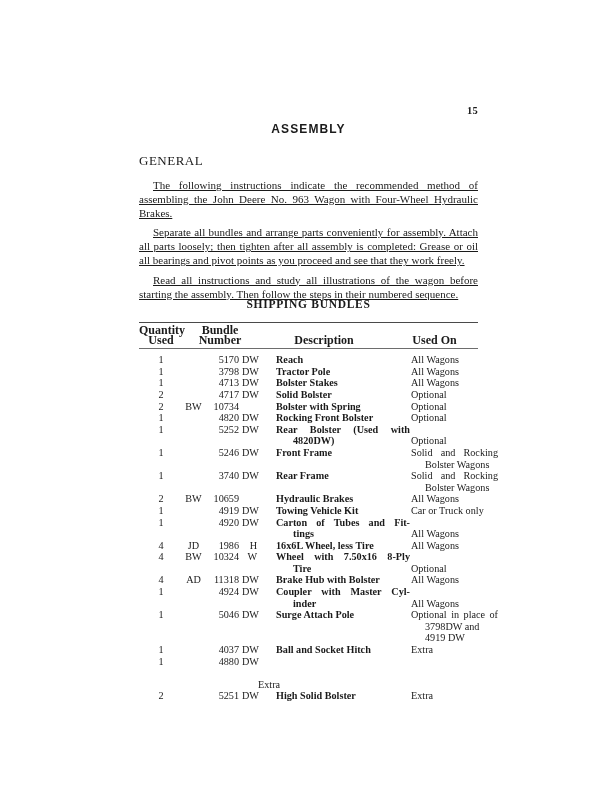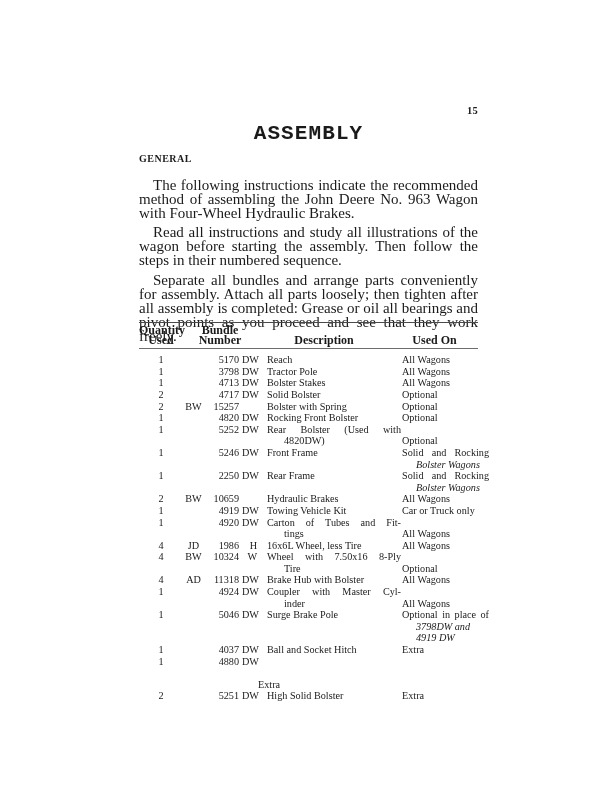--- a/index.html
+++ b/index.html
@@ -34,51 +34,52 @@
     letter-spacing: 0.2px;
   }
 
   
   .doc-title {
     position: absolute;
     top: 122px;
     left: 139px;
     width: 339px;
     text-align: center;
-    font-family: Liberation Mono, monospace;
+    font-family: Liberation Sans, sans-serif;
     font-weight: bold;
-    font-size: 21px;
+    font-size: 12px;
     letter-spacing: 1.1px;
   }
 
   
   .section-heading {
     position: absolute;
     top: 153px;
     left: 139px;
-    font-weight: bold;
-    font-size: 10px;
+    font-weight: normal;
+    font-size: 13px;
     letter-spacing: 0.5px;
   }
 
   
   .body-block {
     position: absolute;
     top: 178px;
     left: 139px;
     width: 339px;
   }
   .para {
-    font-size: 15px;
+    font-size: 11px;
     line-height: 14.1px;
     text-align: justify;
     text-indent: 14px;
     margin: 0 0 5px 0;
     -webkit-hyphens: manual;
     hyphens: manual;
+    text-decoration: underline;
   }
   .para:last-child { margin-bottom: 0; }
 
   
   .table-title {
     position: absolute;
     top: 298px;
     left: 139px;
     width: 339px;
     text-align: center;
@@ -152,59 +153,61 @@
     padding-left: 2px;
   }
   .b-suffix {
     flex: 1 1 auto;
     text-align: right;
     padding-left: 3px;
   }
 
   .cell-desc {
     width: 134px; flex: 0 0 134px;
-    padding-left: 10px;
+    padding-left: 19px;
+    font-weight: bold;
   }
   .cell-used {
     width: 87px; flex: 0 0 87px;
     padding-left: 1px;
   }
 
   
   .jline {
     text-align: justify;
     text-align-last: justify;
   }
   .jline.last {
     text-align: left;
     text-align-last: left;
   }
   .indent1 { padding-left: 17px; }
   .indent2 { padding-left: 24px; }
-  .indent-used { padding-left: 14px; font-style: italic; }
+  .indent-used { padding-left: 14px; }
 
   .spacer-line { height: 11.6px; }
 </style>
 </head>
 <body>
 
 <div class="page">
 
   <div class="page-number">15</div>
 
   <div class="doc-title">ASSEMBLY</div>
 
   <div class="section-heading">GENERAL</div>
 
   <div class="body-block">
     <p class="para">The following instructions indicate the recommended method of assembling the John Deere No. 963 Wagon with Four-Wheel Hydraulic Brakes.</p>
+    <p class="para">Separate all bundles and arrange parts conveniently for assembly. Attach all parts loosely; then tighten after all assembly is completed: Grease or oil all bearings and pivot points as you proceed and see that they work freely.</p>
     <p class="para">Read all instructions and study all illustrations of the wagon before starting the assembly. Then follow the steps in their numbered sequence.</p>
-    <p class="para">Separate all bundles and arrange parts conveniently for assembly. Attach all parts loosely; then tighten after all assembly is completed: Grease or oil all bearings and pivot points as you proceed and see that they work freely.</p>
   </div>
 
+  <div class="table-title">SHIPPING BUNDLES</div>
 
   <div class="table-wrap">
     <div class="rule"></div>
 
     <div class="thead">
       <div class="col-qty">
         <div>Quantity</div>
         <div>Used</div>
       </div>
       <div class="col-bundle">
@@ -275,21 +278,21 @@
             <div class="jline last">Solid Bolster</div>
           </div>
           <div class="cell-used">
             <div class="jline last">Optional</div>
           </div>
         </div>
         <div class="trow">
           <div class="cell-qty">2</div>
           <div class="cell-bundle">
             <span class="b-prefix">BW</span>
-            <span class="b-number">15257</span>
+            <span class="b-number">10734</span>
             <span class="b-suffix"></span>
           </div>
           <div class="cell-desc">
             <div class="jline last">Bolster with Spring</div>
           </div>
           <div class="cell-used">
             <div class="jline last">Optional</div>
           </div>
         </div>
         <div class="trow">
@@ -334,21 +337,21 @@
           </div>
           <div class="cell-used">
             <div class="jline">Solid and Rocking</div>
             <div class="jline last indent-used">Bolster Wagons</div>
           </div>
         </div>
         <div class="trow">
           <div class="cell-qty">1</div>
           <div class="cell-bundle">
             <span class="b-prefix"></span>
-            <span class="b-number">2250</span>
+            <span class="b-number">3740</span>
             <span class="b-suffix">DW</span>
           </div>
           <div class="cell-desc">
             <div class="jline last">Rear Frame</div>
           </div>
           <div class="cell-used">
             <div class="jline">Solid and Rocking</div>
             <div class="jline last indent-used">Bolster Wagons</div>
           </div>
         </div>
@@ -457,21 +460,21 @@
           </div>
         </div>
         <div class="trow">
           <div class="cell-qty">1</div>
           <div class="cell-bundle">
             <span class="b-prefix"></span>
             <span class="b-number">5046</span>
             <span class="b-suffix">DW</span>
           </div>
           <div class="cell-desc">
-            <div class="jline last">Surge Brake Pole</div>
+            <div class="jline last">Surge Attach Pole</div>
           </div>
           <div class="cell-used">
             <div class="jline">Optional in place of</div>
             <div class="jline last indent-used">3798DW and</div>
             <div class="jline last indent-used">4919 DW</div>
           </div>
         </div>
         <div class="trow">
           <div class="cell-qty">1</div>
           <div class="cell-bundle">

